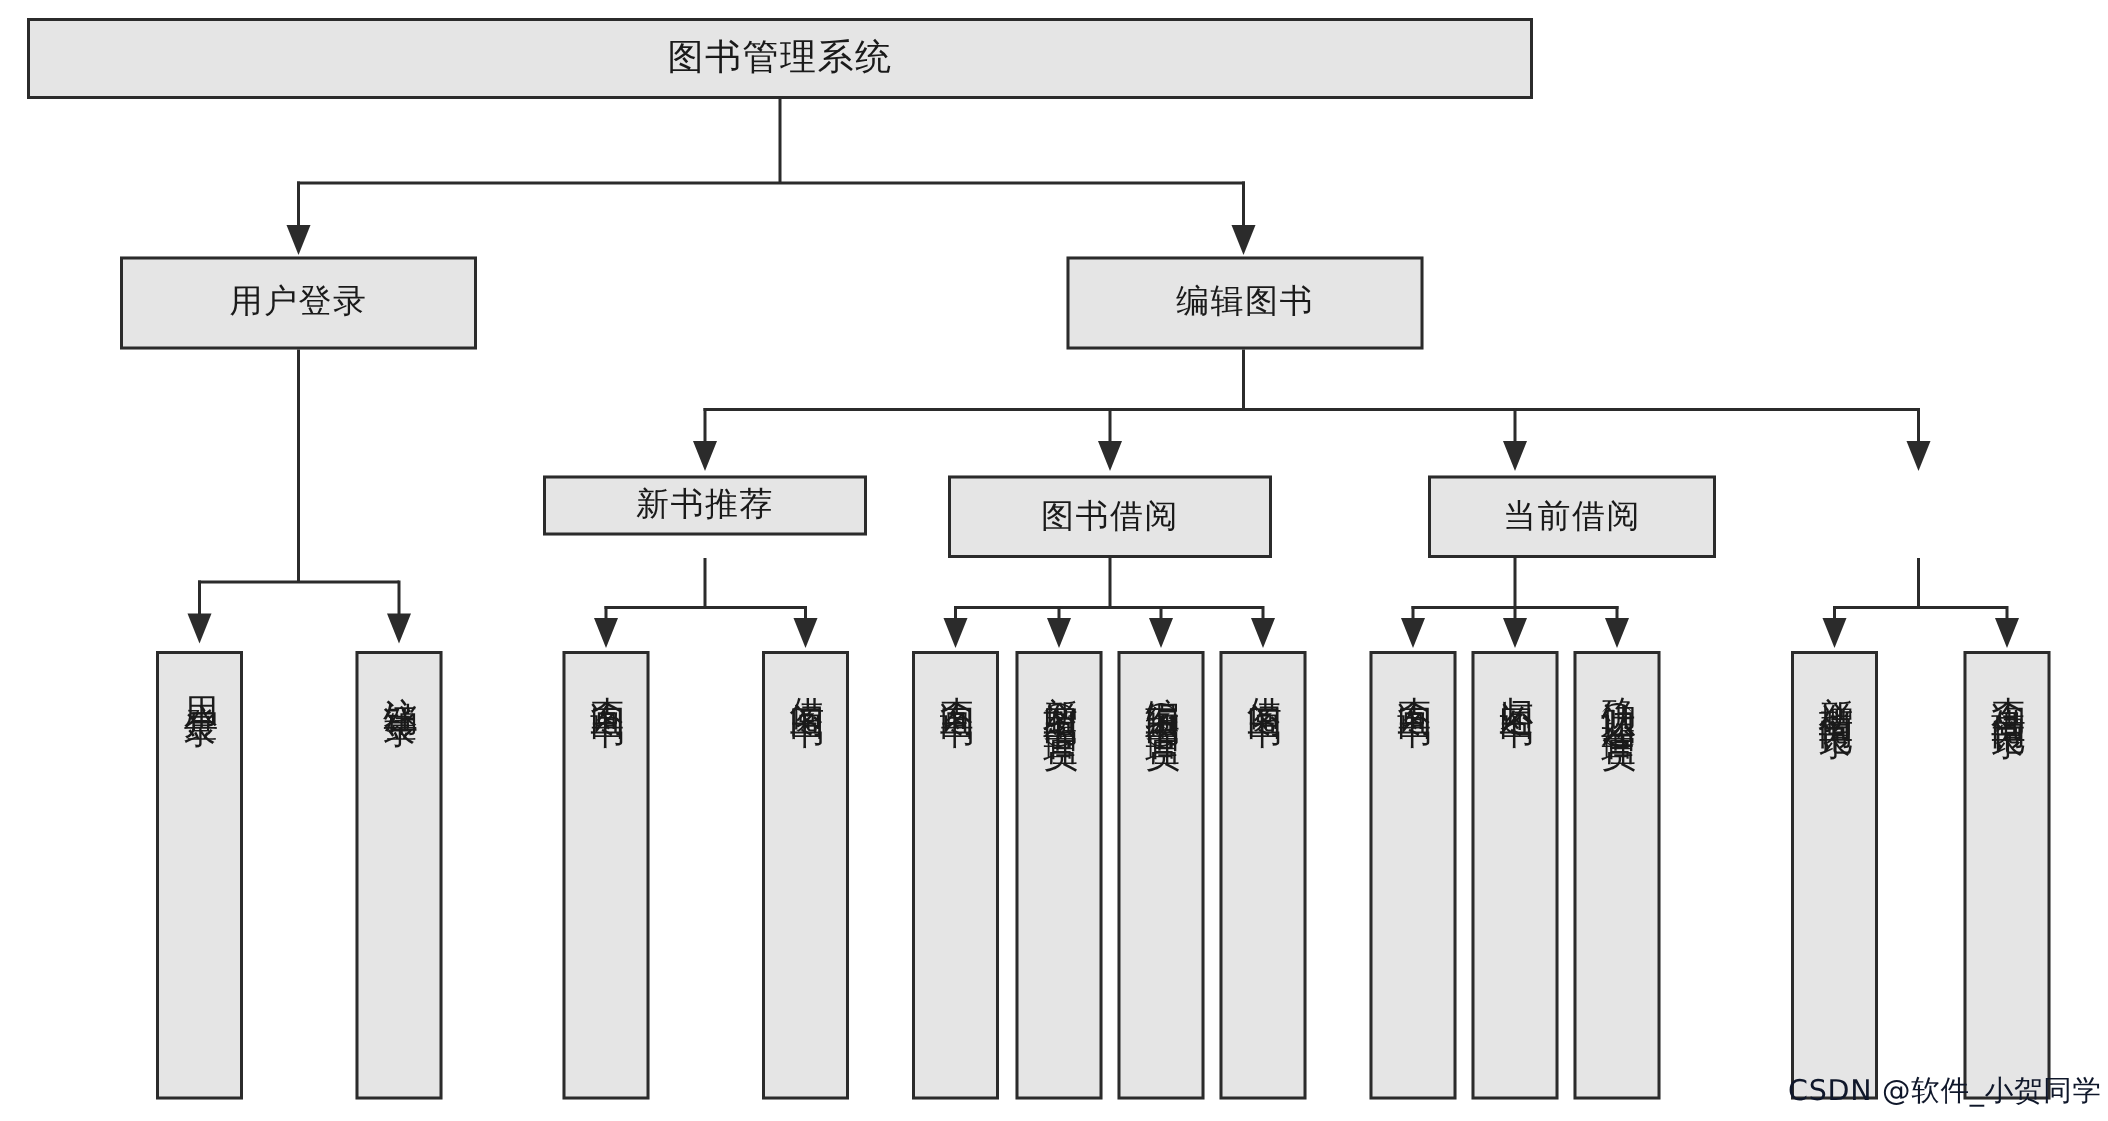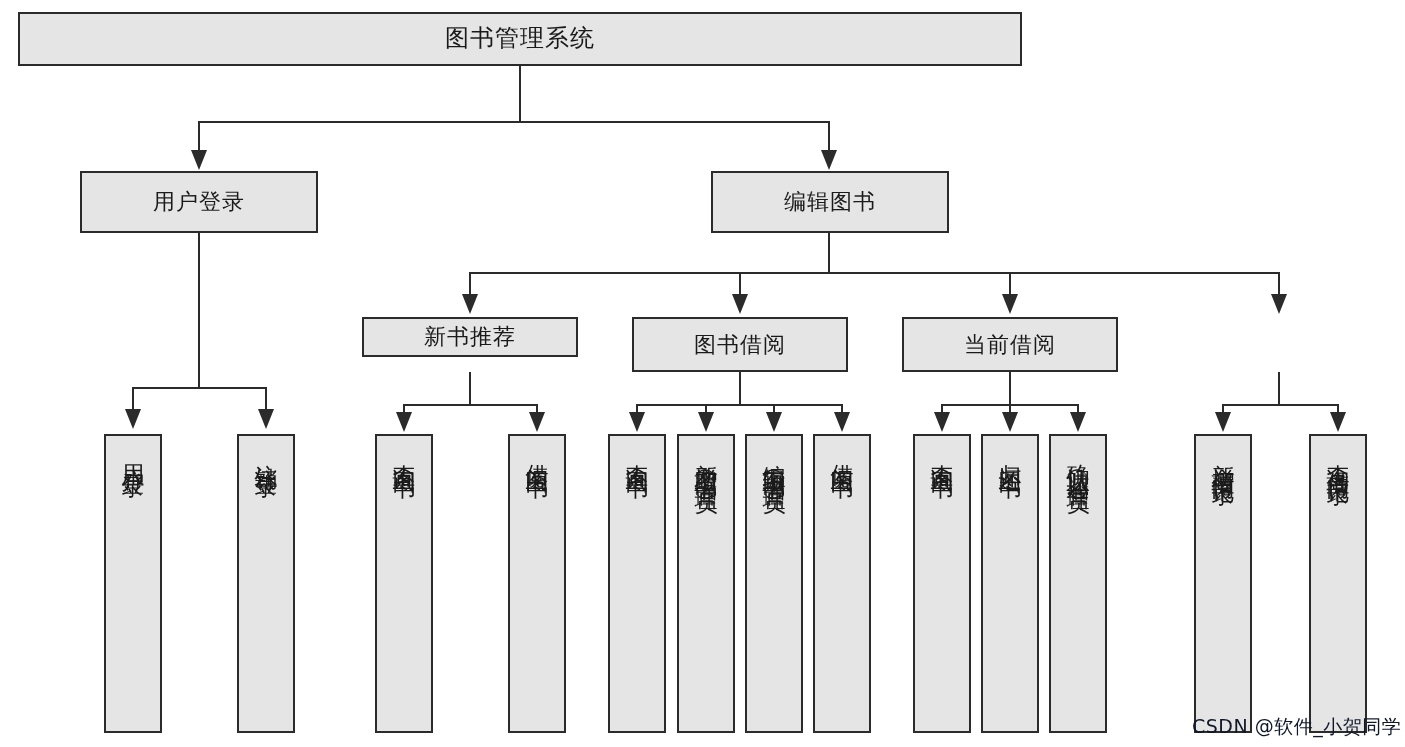--- a/index.html
+++ b/index.html
@@ -128,21 +128,21 @@
   <div class="arrow" style="left:1271px; top:294px;"></div>
 
   <div class="node branch" style="left:362px; top:317px; width:216px; height:40px;">
     <span class="label">新书推荐</span>
   </div>
 
   <div class="node branch" style="left:632px; top:317px; width:216px; height:55px;">
     <span class="label">图书借阅</span>
   </div>
 
-  <div class="node branch" style="left:902px; top:317px; width:216px; height:55px;">
+  <div class="node branch" style="left:952px; top:317px; width:192px; height:55px;">
     <span class="label">当前借阅</span>
   </div>
 
 
   <div class="vline" style="left:469px; top:372px; height:33px;"></div>
   <div class="hline" style="left:403px; top:404px; width:134px;"></div>
   <div class="vline" style="left:403px; top:404px; height:16px;"></div>
   <div class="arrow" style="left:396px; top:412px;"></div>
   <div class="vline" style="left:536px; top:404px; height:16px;"></div>
   <div class="arrow" style="left:529px; top:412px;"></div>

